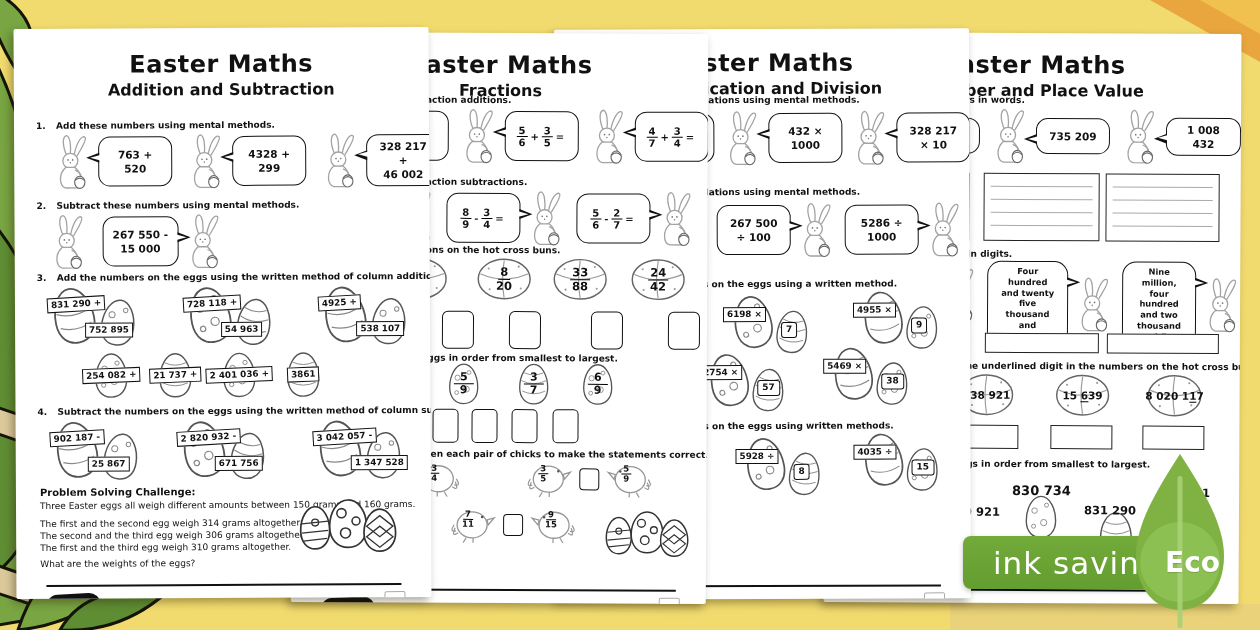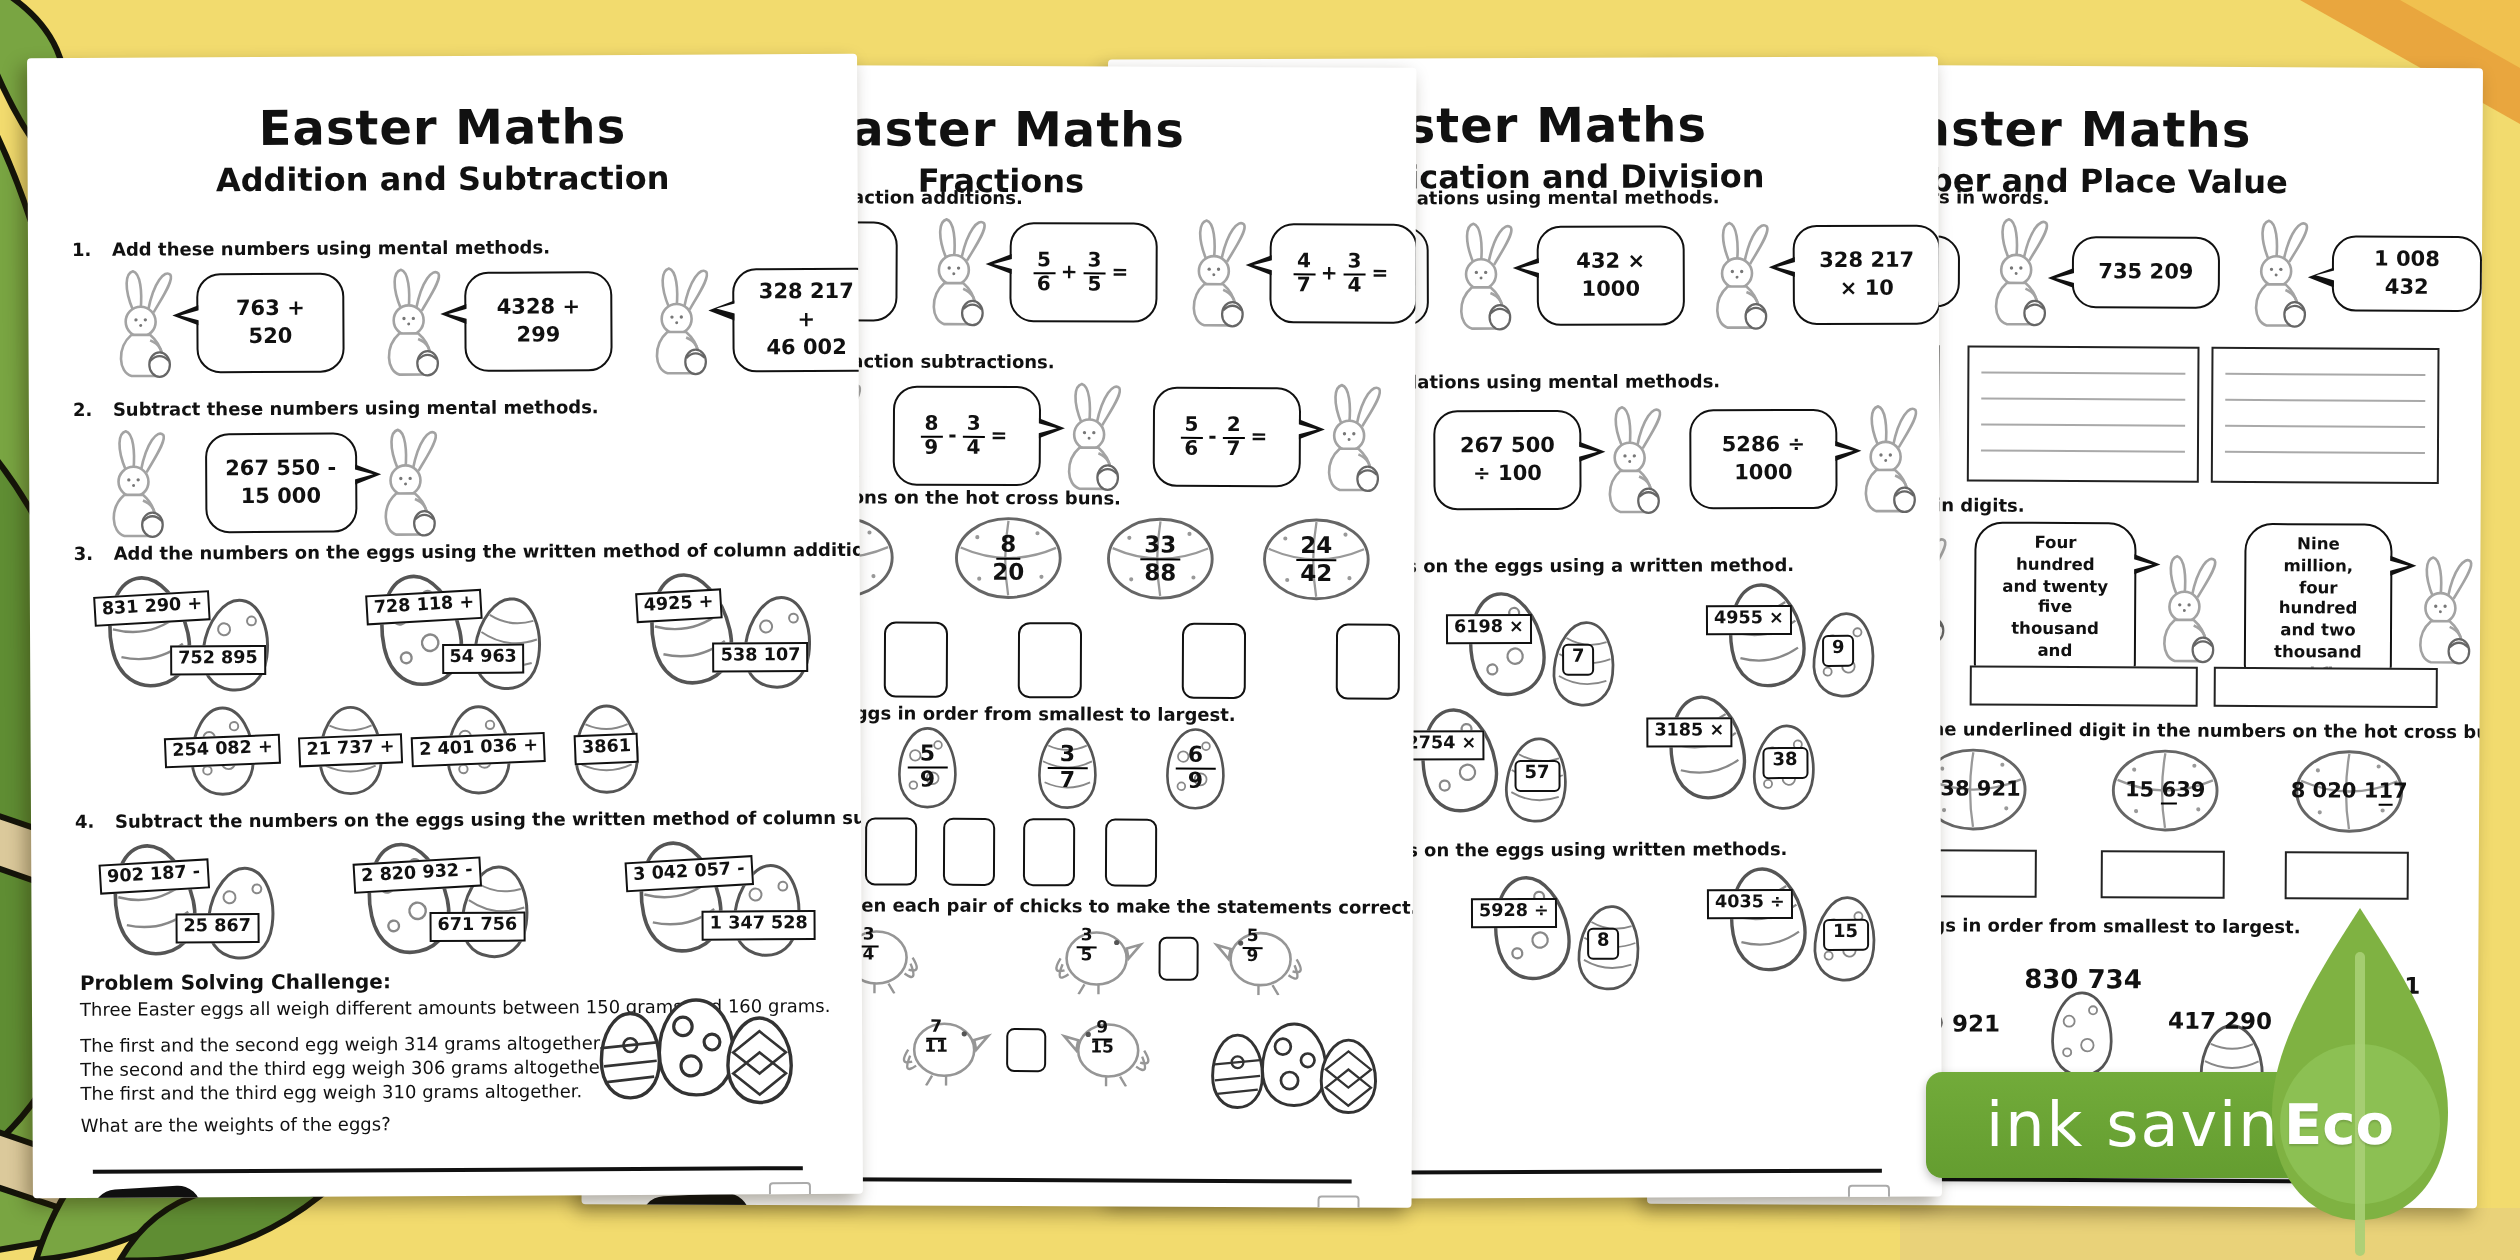--- a/index.html
+++ b/index.html
@@ -111,21 +111,21 @@
          align-items:center;justify-content:center;gap:2px;background:#fff}
   .stamp .blob{width:13px;height:7px;background:#101010;border-radius:4px}
 
   
   .badge{position:absolute;left:963px;top:536px;width:250px;height:53px;border-radius:8px;z-index:50;
          background:linear-gradient(#72ab3a,#649d30);box-shadow:0 2px 5px rgba(0,0,0,.25);
          display:flex;align-items:center;padding-left:30px;box-sizing:border-box}
   .badge-label{color:#fff;font-size:31px;letter-spacing:1px;font-weight:400}
   .eco-leaf{position:absolute;left:1118px;top:450px;width:124px;height:180px;z-index:55}
   .eco-text{position:absolute;left:1142px;top:546px;width:78px;z-index:56;color:#fff;font-weight:bold;
-            font-size:28px;text-align:left;text-shadow:0 1px 1px rgba(0,0,0,.15)}
+            font-size:28px;text-align:right;text-shadow:0 1px 1px rgba(0,0,0,.15)}
 </style>
 </head>
 <body>
 
 <svg width="0" height="0" style="position:absolute">
   <defs>
     <symbol id="sym-bunny" viewBox="0 0 36 62">
       <g fill="#fff" stroke="#a3a3a3" stroke-width="1.4">
         <path d="M12,24 C7,12 8,4 12,3 C16,4 17,14 16,24"></path>
         <path d="M20,24 C23,9 29,2 32,5 C34,8 27,18 23,25"></path>
@@ -765,21 +765,21 @@
       <span class="lt3">2754 ×</span>
       <span class="ebox">57</span>
     </div>
     <div class="eggpair3" style="left:268px;top:56px">
       <svg class="eA">
             <use href="#sym-egg1"></use>
           </svg>
       <svg class="eB">
             <use href="#sym-egg2"></use>
           </svg>
-      <span class="lt3">3185 ×</span>
+      <span class="lt3">5469 ×</span>
       <span class="ebox">38</span>
     </div>
   </div>
 
   <div class="sec qline" style="top:392px">
     <span class="qnum">4.</span>
     <span class="qtext">Solve the calculations on the eggs using written methods.</span>
   </div>
   <div class="sec" style="top:404px;height:70px">
     <div class="eggpair3" style="left:180px;top:4px">
@@ -948,21 +948,21 @@
           <use href="#sym-egg1"></use>
         </svg>
     <span style="position:absolute;left:124px;top:34px;font-weight:bold;font-size:11.5px">839 921</span>
     <svg style="position:absolute;left:200px;top:24px;width:34px;height:44px">
           <use href="#sym-egg2"></use>
         </svg>
     <span style="position:absolute;left:188px;top:12px;font-weight:bold;font-size:13px">830 734</span>
     <svg style="position:absolute;left:274px;top:40px;width:36px;height:46px">
           <use href="#sym-egg1"></use>
         </svg>
-    <span style="position:absolute;left:260px;top:32px;font-weight:bold;font-size:11.5px">417 290</span>
+    <span style="position:absolute;left:260px;top:32px;font-weight:bold;font-size:11.5px">831 290</span>
     <svg style="position:absolute;left:346px;top:0;width:30px;height:40px">
           <use href="#sym-egg2"></use>
         </svg>
     <span style="position:absolute;left:334px;top:14px;font-weight:bold;font-size:11.5px">890 401</span>
   </div>
 
   <div class="frule" style="top:556px"></div>
  </div>
 </div>
 

